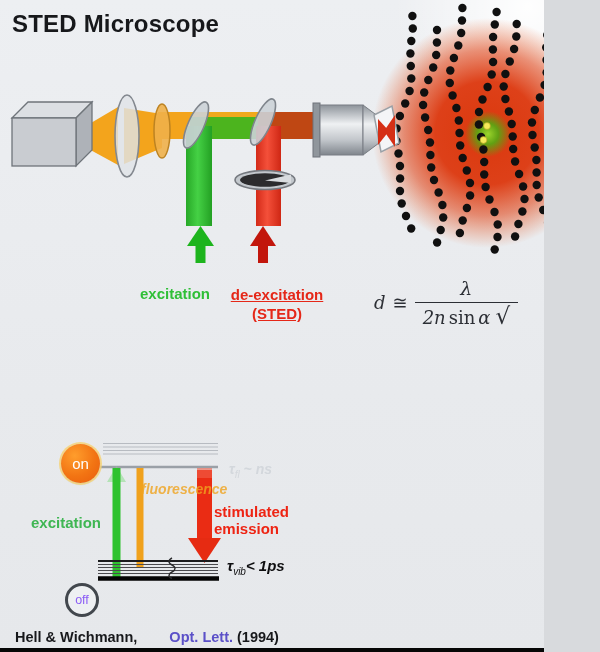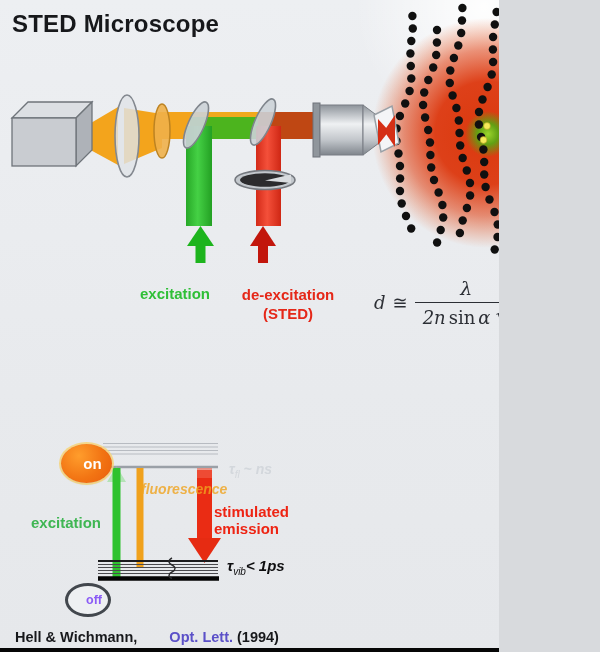--- a/index.html
+++ b/index.html
@@ -1,35 +1,35 @@
 <!DOCTYPE html>
 <html><head>
 <meta charset="utf-8">
 <style>
   html,body{margin:0;padding:0;background:#d8dadd;}
   .page{
-    position:relative;width:499px;height:652px;overflow:hidden;
+    position:relative;width:544px;height:652px;overflow:hidden;
     background:
       radial-gradient(circle at 97% 1%, rgba(255,255,255,.95) 0%, rgba(255,255,255,0) 16%),
       linear-gradient(180deg,#edeff2 0%,#e8eaed 60%,#e6e8eb 100%);
     font-family:"Liberation Sans", sans-serif;
   }
   svg.scene{position:absolute;left:0;top:0;z-index:1;}
   .lbl{position:absolute;z-index:3;}
   .page-title{
     position:absolute;left:12px;top:10px;z-index:3;
     font-size:24px;font-weight:700;color:#17181b;letter-spacing:.2px;
   }
   .lbl-excitation-top{left:120px;top:285px;width:110px;text-align:center;
     color:#2fbf37;font-weight:700;font-size:15px;}
-  .lbl-deexcitation{left:219px;top:285px;width:138px;text-align:center;
-    color:#e52718;font-weight:700;font-size:15px;line-height:19px;}
+  .lbl-deexcitation{left:208px;top:285px;width:138px;text-align:center;
+    color:#e52718;font-weight:700;font-size:15px;line-height:19px;text-decoration:underline;}
   .badge{
     position:absolute;z-index:3;border-radius:50%;
-    display:flex;align-items:center;justify-content:center;font-weight:700;padding-left:12px;
+    display:flex;align-items:center;justify-content:center;font-weight:400;
   }
   .badge-on{
     left:61px;top:444px;width:39px;height:39px;
     background:radial-gradient(circle at 35% 30%, #ff9d2c 0%, #f27413 55%, #e95c0c 100%);
     box-shadow:0 0 0 2px rgba(246,212,120,.85), 0 1px 2px rgba(0,0,0,.25);
     color:#fff;font-size:15px;
   }
   .badge-off{
     left:65px;top:583px;width:28px;height:28px;
     background:#eef0f2;border:3px solid #42474d;color:#8b5cf6;font-size:12.5px;

